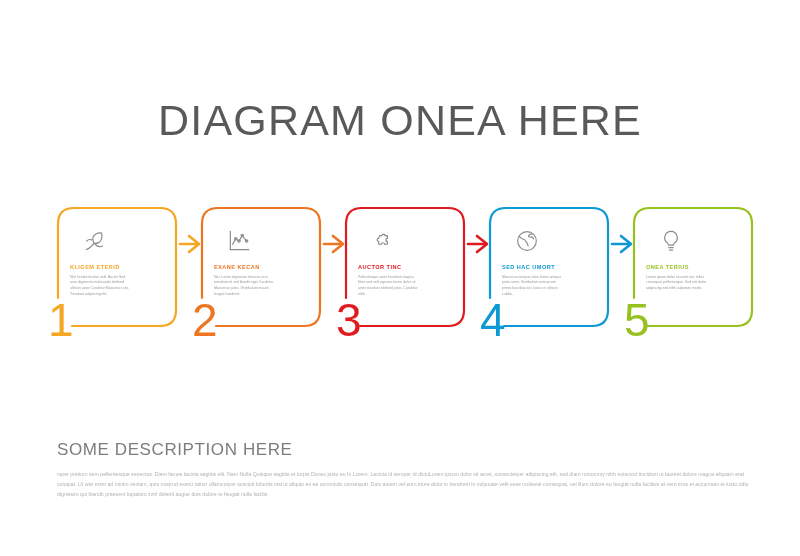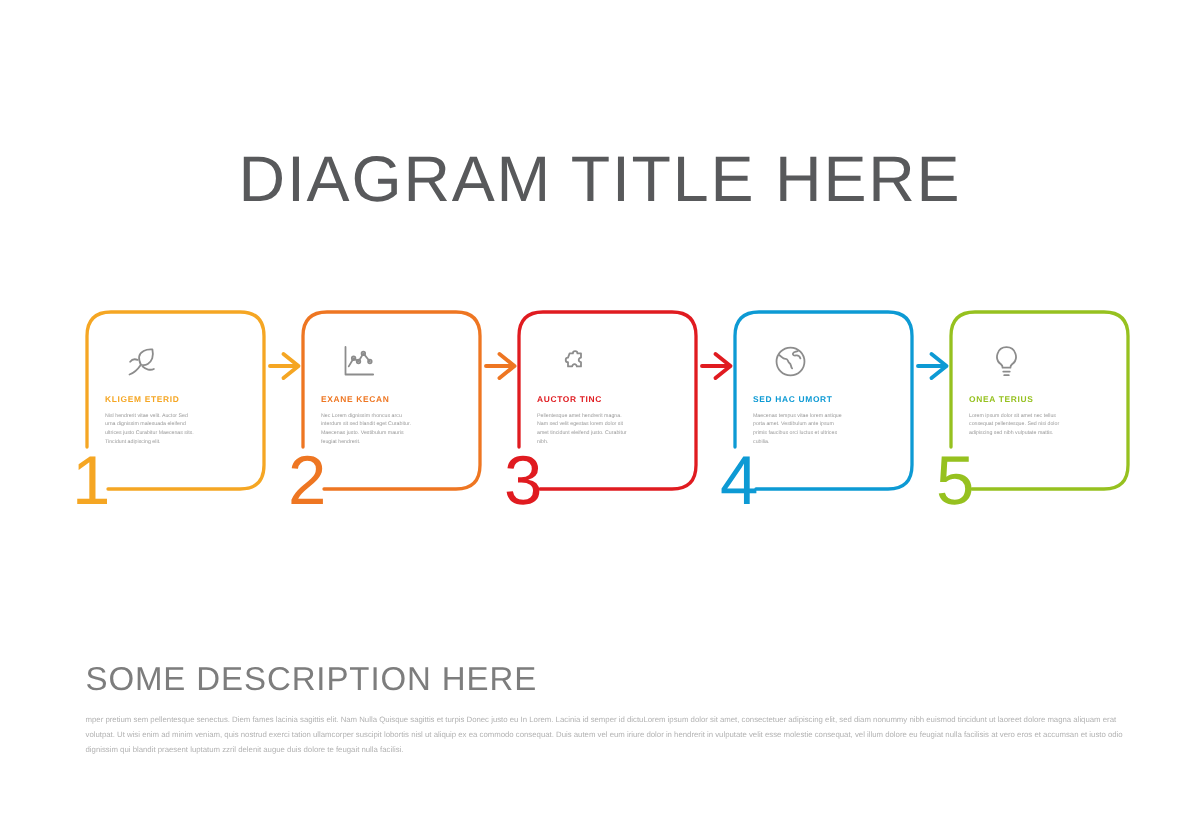--- a/index.html
+++ b/index.html
@@ -87,40 +87,40 @@
   }
 
   .desc-block {
     position: absolute;
     left: 57px;
     top: 440px;
     width: 692px;
   }
 
   .desc-title {
-    font-size: 22px;
+    font-size: 17px;
     color: #7d7d7d;
     letter-spacing: 0.6px;
     font-weight: 400;
     margin-bottom: 9px;
     font-family: "Liberation Sans", sans-serif;
   }
 
   .desc-text {
     font-size: 5.2px;
     line-height: 1.95;
     color: #b2b2b2;
     text-align: left;
     font-family: "Liberation Sans", sans-serif;
   }
 </style>
 </head>
 <body>
 
-<div class="page-title">DIAGRAM TITLE HERE</div>
+<div class="page-title">DIAGRAM ONEA HERE</div>
 
 <div class="diagram">
     <div class="step" style="left: 0px;">
       <svg class="step-svg" viewBox="0 0 144 155">
         <path d="M 18 98 L 18 24 Q 18 8 34 8 L 120 8 Q 136 8 136 24 L 136 110 Q 136 126 120 126 L 32 126" fill="none" stroke="#f5a623" stroke-width="2.2" stroke-linecap="round"></path>
         <text x="8" y="136" fill="#f5a623" font-size="46" font-family="&quot;Liberation Sans&quot;, sans-serif">1</text>
         <path d="M 140 44 L 158 44" stroke="#f5a623" stroke-width="2.6" fill="none" stroke-linecap="round"></path>
         <path d="M 149 36 L 159 44 L 149 52" stroke="#f5a623" stroke-width="2.6" fill="none" stroke-linecap="round" stroke-linejoin="round"></path>
       </svg>
       <div class="step-content">

